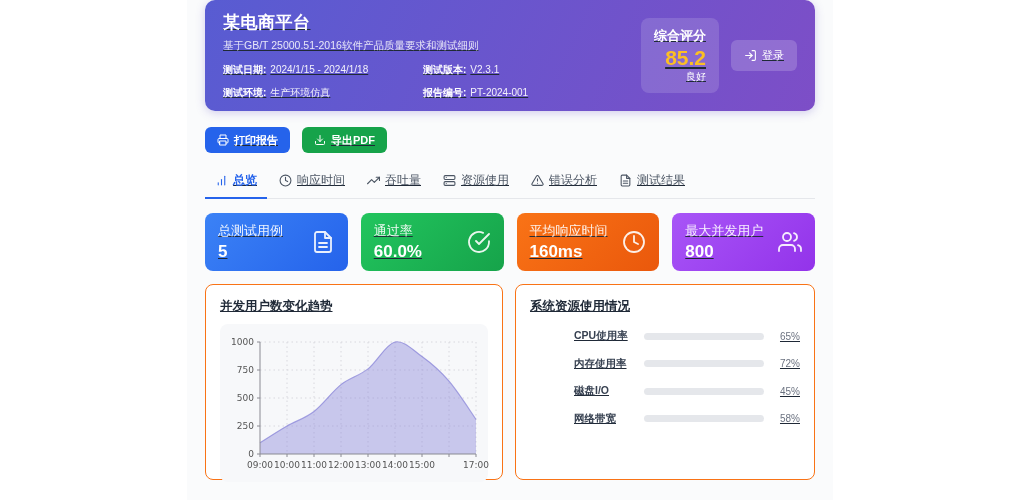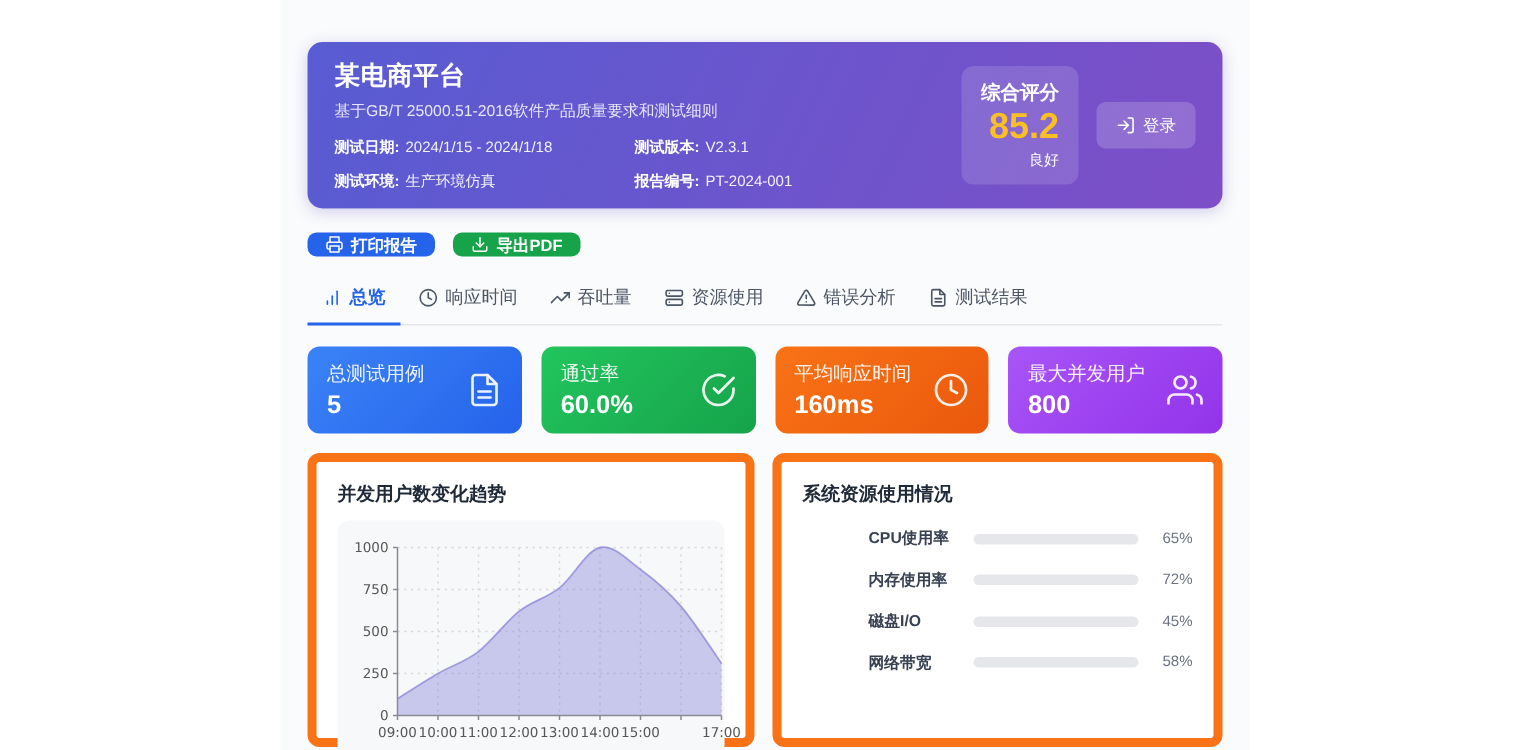--- a/index.html
+++ b/index.html
@@ -5,21 +5,22 @@
   * { margin: 0; padding: 0; box-sizing: border-box; }
   html, body { width: 1020px; height: 500px; overflow: hidden; }
   body {
     background: #ffffff;
     font-family: "Liberation Sans", "DejaVu Sans", sans-serif;
     color: #1f2937;
   }
   .page {
     width: 646px; height: 500px; margin: 0 auto;
     background: #fafbfc;
-    padding: 28px 18px 0;
+    padding: 0 18px 0;
+    text-decoration: underline;
   }
   
   .hero {
     height: 111px; border-radius: 10px; padding: 13px 18px;
     display: flex; justify-content: space-between; align-items: center;
     color: #fff; box-shadow: 0 2px 10px rgba(90,70,190,.25);
   }
   .hero-title { font-size: 17px; font-weight: bold; letter-spacing: .5px; }
   .hero-subtitle { font-size: 10.5px; margin-top: 5px; color: rgba(255,255,255,.85); }
   .hero-meta {
@@ -28,34 +29,34 @@
   }
   .meta-label { font-weight: bold; margin-right: 4px; }
   .meta-value { color: rgba(255,255,255,.92); }
   .hero-right { display: flex; align-items: center; gap: 12px; }
   .score-box {
     background: rgba(255,255,255,.14); border-radius: 8px;
     padding: 9px 13px; min-width: 78px;
     display: flex; flex-direction: column; align-items: flex-end; justify-content: space-between;
   }
   .score-label { font-size: 13px; font-weight: bold; align-self: center; }
-  .score-value { font-size: 24px; font-weight: bold; line-height: 1.1; margin-top: 1px; }
+  .score-value { font-size: 21px; font-weight: bold; line-height: 1.1; margin-top: 1px; }
   .score-grade { font-size: 10px; margin-top: 1px; }
   .login-btn {
     background: rgba(255,255,255,.18); border: none; border-radius: 6px;
     color: #fff; font-size: 11px; padding: 8px 13px;
     display: inline-flex; align-items: center; gap: 5px; cursor: pointer;
     font-family: inherit;
     text-align: right;
   }
   .icon svg { display: block; }
   
   .actions { margin-top: 16px; display: flex; gap: 12px; }
   .btn {
-    border: none; border-radius: 6px; height: 16px; padding: 0 12px;
+    border: none; border-radius: 6px; height: 26px; padding: 0 12px;
     color: #fff; font-size: 11px; display: inline-flex; align-items: center; gap: 5px;
     cursor: pointer; font-family: inherit; font-weight: bold;
   }
   
   .tabs { margin-top: 13px; display: flex; gap: 2px; border-bottom: 1px solid #e5e7eb; }
   .tab {
     padding: 6px 10px 8px; font-size: 12px; color: #4b5563;
     display: flex; align-items: center; gap: 5px; cursor: pointer;
     border-bottom: 2px solid transparent; margin-bottom: -1px;
   }
@@ -65,21 +66,21 @@
   .stat-card {
     border-radius: 8px; height: 58px; padding: 10px 13px; color: #fff;
     display: flex; justify-content: space-between; align-items: center;
   }
   .stat-label { font-size: 13px; opacity: .92; }
   .stat-value { font-size: 17px; font-weight: bold; margin-top: 2px; }
   .stat-icon { opacity: .9; }
   
   .panels { margin-top: 13px; display: grid; grid-template-columns: 298px 300px; gap: 12px; }
   .panel {
-    background: #fff; border: 6px solid #f97316; border-radius: 8px;
+    background: #fff; border: 1px solid #f97316; border-radius: 8px;
     height: 196px; padding: 13px 14px;
   }
   .panel-title { font-size: 12.5px; font-weight: bold; color: #1f2937; }
   .chart-box { margin-top: 9px; background: #f7f8fa; border-radius: 8px; padding: 6px 4px 2px; }
   .chart-box svg { display: block; }
   .grid-line { stroke: #d8d8de; stroke-width: 1; stroke-dasharray: 1.5 3; }
   .axis-line { stroke: #8a8a92; stroke-width: 1; fill: none; }
   .tick-text { font-size: 9px; fill: #555; font-family: "DejaVu Sans", sans-serif; }
   
   .res-rows { margin-top: 14px; display: flex; flex-direction: column; gap: 13.5px; }

